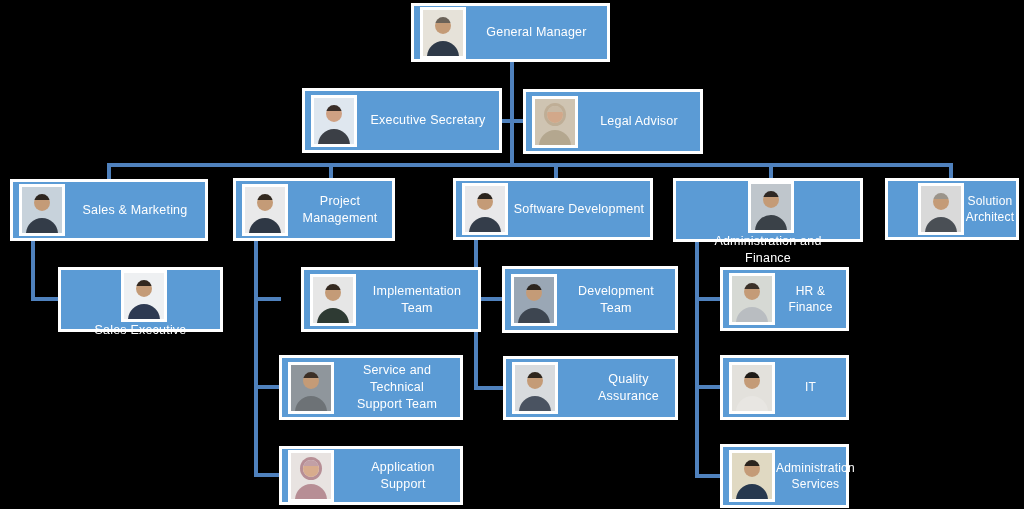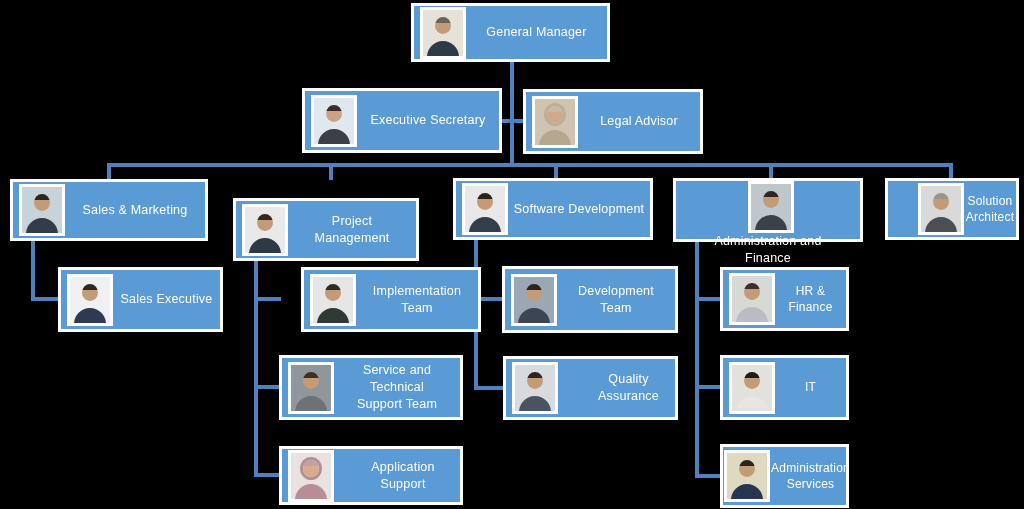--- a/index.html
+++ b/index.html
@@ -47,33 +47,33 @@
     font-size:12.5px;line-height:1.35;white-space:pre-line;
     padding:0 4px;letter-spacing:.2px;
   }
   .narrow .label{font-size:12px;padding:0 1px;}
 
   
   .n0{left:411px;top:3px;width:199px;height:59px;}
   .n1{left:302px;top:88px;width:200px;height:65px;}
   .n2{left:523px;top:89px;width:180px;height:65px;}
   .n3{left:10px;top:179px;width:198px;height:62px;}
-  .n4{left:233px;top:178px;width:186px;height:63px;margin-top:20px;}
+  .n4{left:233px;top:178px;width:162px;height:63px;}
   .n5{left:453px;top:178px;width:200px;height:62px;}
   .n6{left:673px;top:178px;width:190px;height:64px;flex-direction:column;}
   .n7{left:885px;top:178px;width:134px;height:62px;padding-left:24px;}
-  .n8{left:58px;top:267px;width:165px;height:65px;}
+  .n8{left:58px;top:267px;width:165px;height:65px;flex-direction:column;}
   .n9{left:279px;top:267px;width:180px;height:65px;margin-left:22px;}
   .n10{left:279px;top:355px;width:184px;height:65px;}
   .n11{left:279px;top:446px;width:184px;height:59px;gap:12px;}
   .n12{left:502px;top:266px;width:176px;height:67px;}
   .n13{left:503px;top:356px;width:175px;height:64px;gap:24px;}
   .n14{left:720px;top:267px;width:129px;height:64px;}
   .n15{left:720px;top:355px;width:129px;height:65px;justify-content:flex-end;}
-  .n16{left:720px;top:444px;width:129px;height:64px;justify-content:center;}
+  .n16{left:720px;top:444px;width:129px;height:64px;}
 
   
   .av-gm  {--abg:#e6e2d9;--ahair:#6b6258;--asuit:#2f3a49;}
   .av-es  {--abg:#dfe7ef;--ahair:#3a2e28;--asuit:#3b3f46;--askin:#cfa183;}
   .av-la  {--abg:#cfc4b2;--ahair:#c8b9a4;--ascarf:#bfae96;--ascarfw:3px;--askin:#d2a88a;--asuit:#b4a78f;}
   .av-sm  {--abg:#c7d2db;--ahair:#2e2620;--asuit:#333c48;}
   .av-pm  {--abg:#e9e9ea;--ahair:#33291f;--asuit:#2f3845;}
   .av-sd  {--abg:#e8e8ea;--ahair:#2b241e;--asuit:#343d4a;}
   .av-af  {--abg:#bfc6cc;--ahair:#2e2824;--asuit:#3a4148;}
   .av-sa  {--abg:#d9d9d9;--ahair:#9b948a;--asuit:#4a4f55;}

